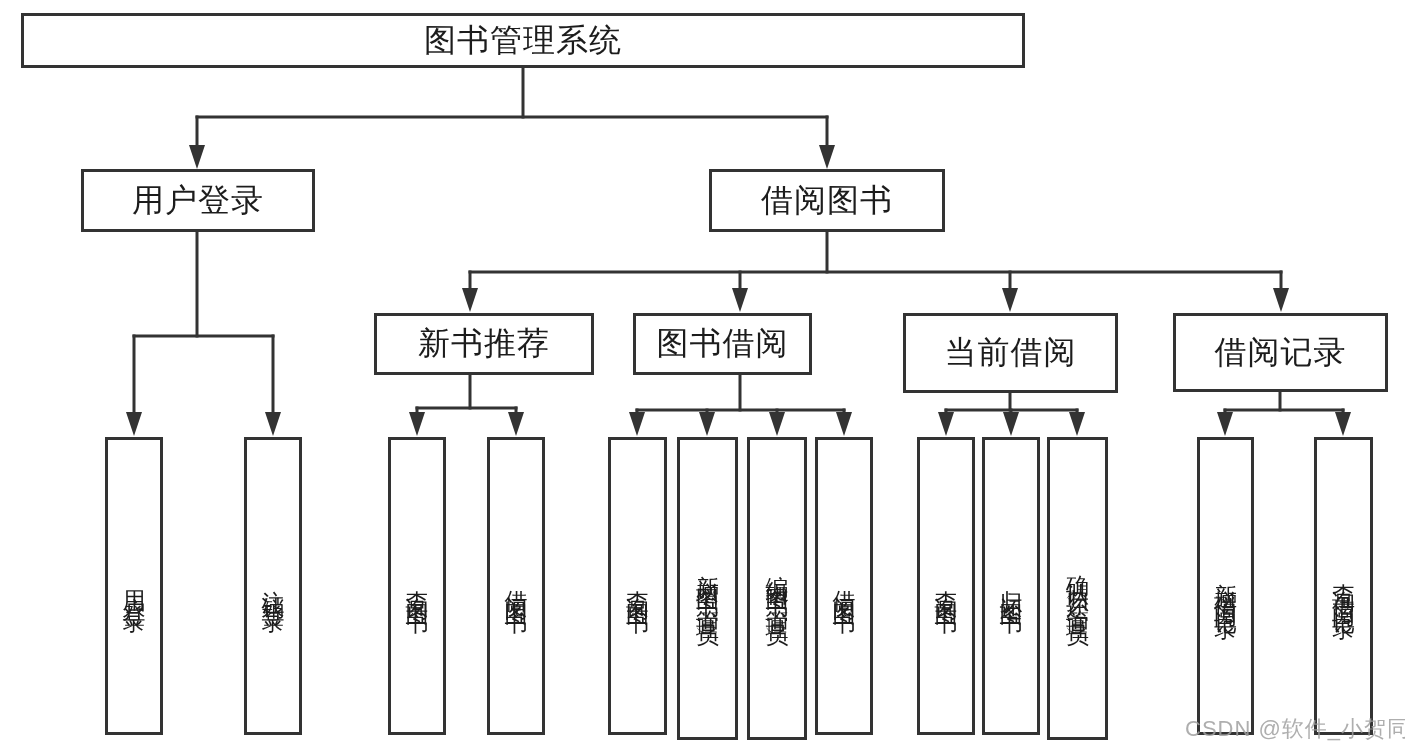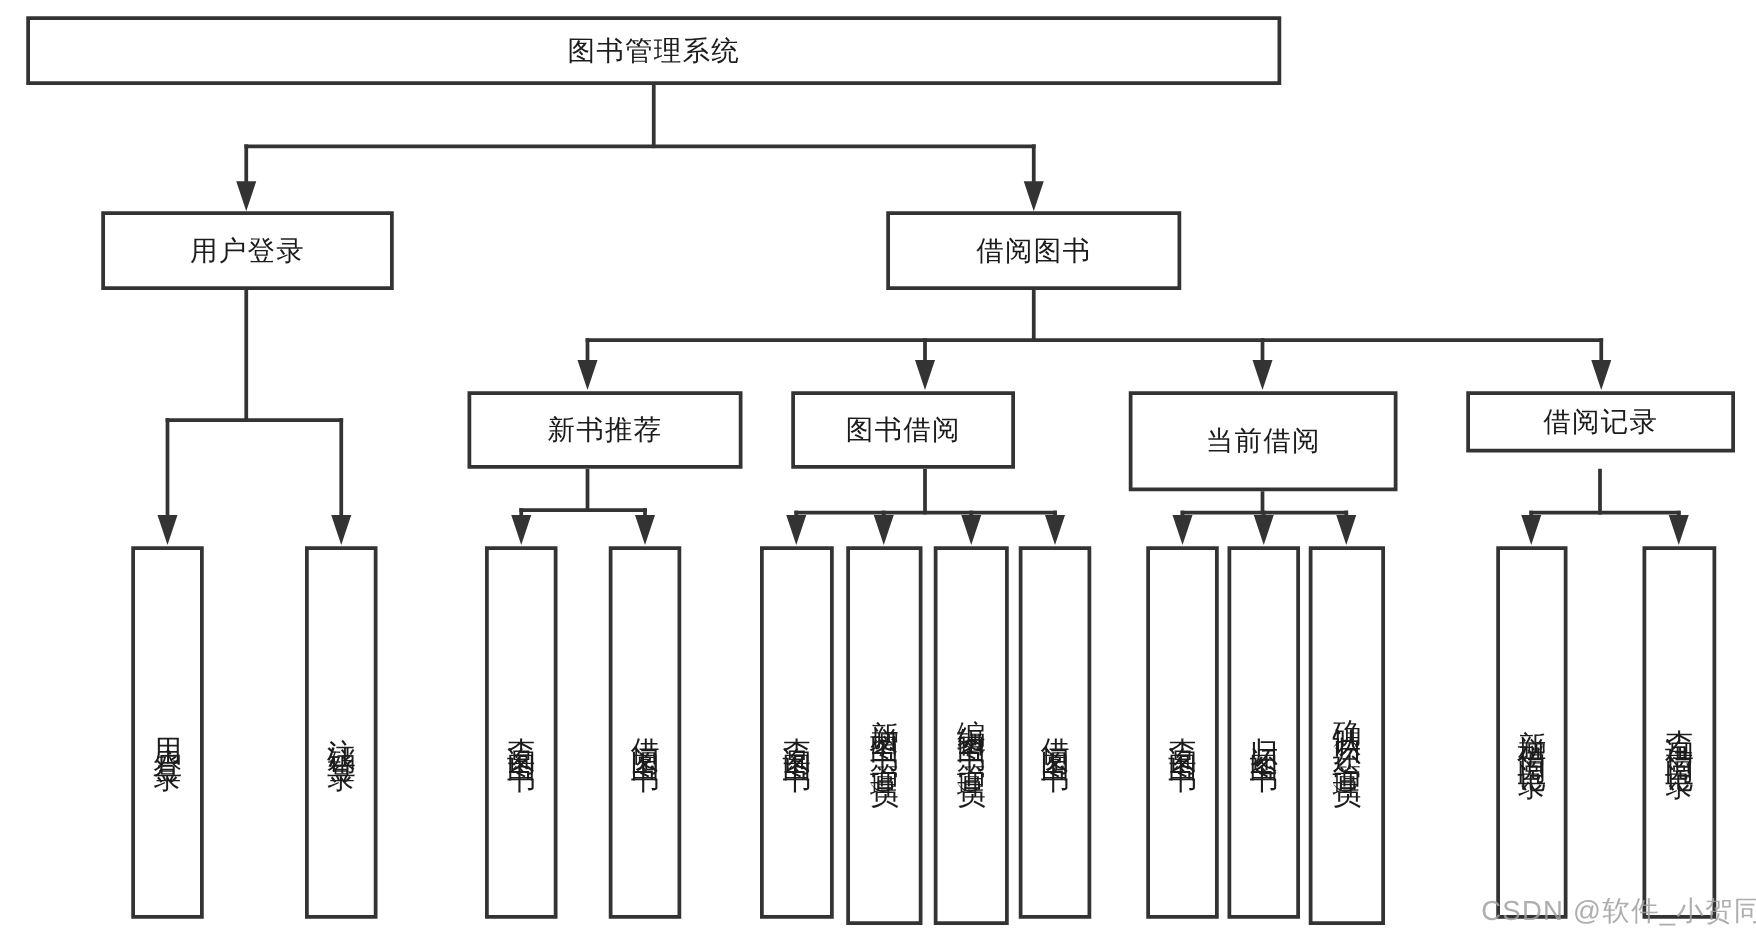--- a/index.html
+++ b/index.html
@@ -15,21 +15,21 @@
   .box {
     position: absolute;
     box-sizing: border-box;
     border: 3px solid #333333;
     background: #ffffff;
     display: flex;
     align-items: center;
     justify-content: center;
     color: #1c1c1c;
   }
-  .hbox { font-size: 22px; letter-spacing: 1px; }
+  .hbox { font-size: 32px; letter-spacing: 1px; }
   .vbox span {
     writing-mode: vertical-rl;
     text-orientation: mixed;
     font-size: 23px;
     letter-spacing: 7px;
     line-height: 1;
     color: #1c1c1c;
     white-space: nowrap;
   }
   .watermark {
@@ -125,21 +125,21 @@
   </svg>
 
   <div class="box hbox" style="left:21px; top:13px; width:1004px; height:55px;">图书管理系统</div>
 
   <div class="box hbox" style="left:81px; top:169px; width:234px; height:63px;">用户登录</div>
   <div class="box hbox" style="left:709px; top:169px; width:236px; height:63px;">借阅图书</div>
 
   <div class="box hbox" style="left:374px; top:313px; width:220px; height:62px;">新书推荐</div>
   <div class="box hbox" style="left:633px; top:313px; width:179px; height:62px;">图书借阅</div>
   <div class="box hbox" style="left:903px; top:313px; width:215px; height:80px;">当前借阅</div>
-  <div class="box hbox" style="left:1173px; top:313px; width:215px; height:49px;">借阅记录</div>
+  <div class="box hbox" style="left:1173px; top:313px; width:215px; height:79px;">借阅记录</div>
 
   <div class="box vbox" style="left:105px; top:437px; width:58px; height:298px;">
     <span>用户登录</span>
   </div>
   <div class="box vbox" style="left:244px; top:437px; width:58px; height:298px;">
     <span>注销登录</span>
   </div>
 
   <div class="box vbox" style="left:388px; top:437px; width:58px; height:298px;">
     <span>查询图书</span>

